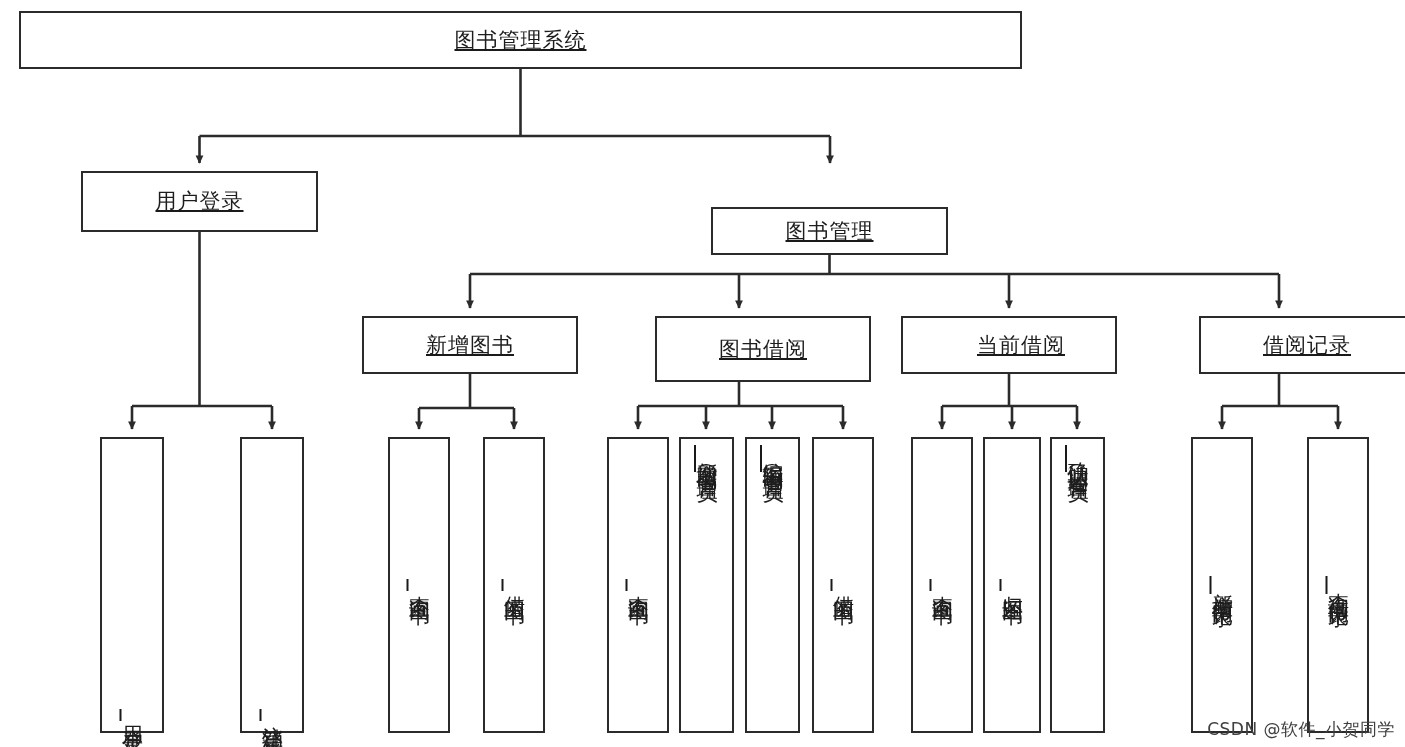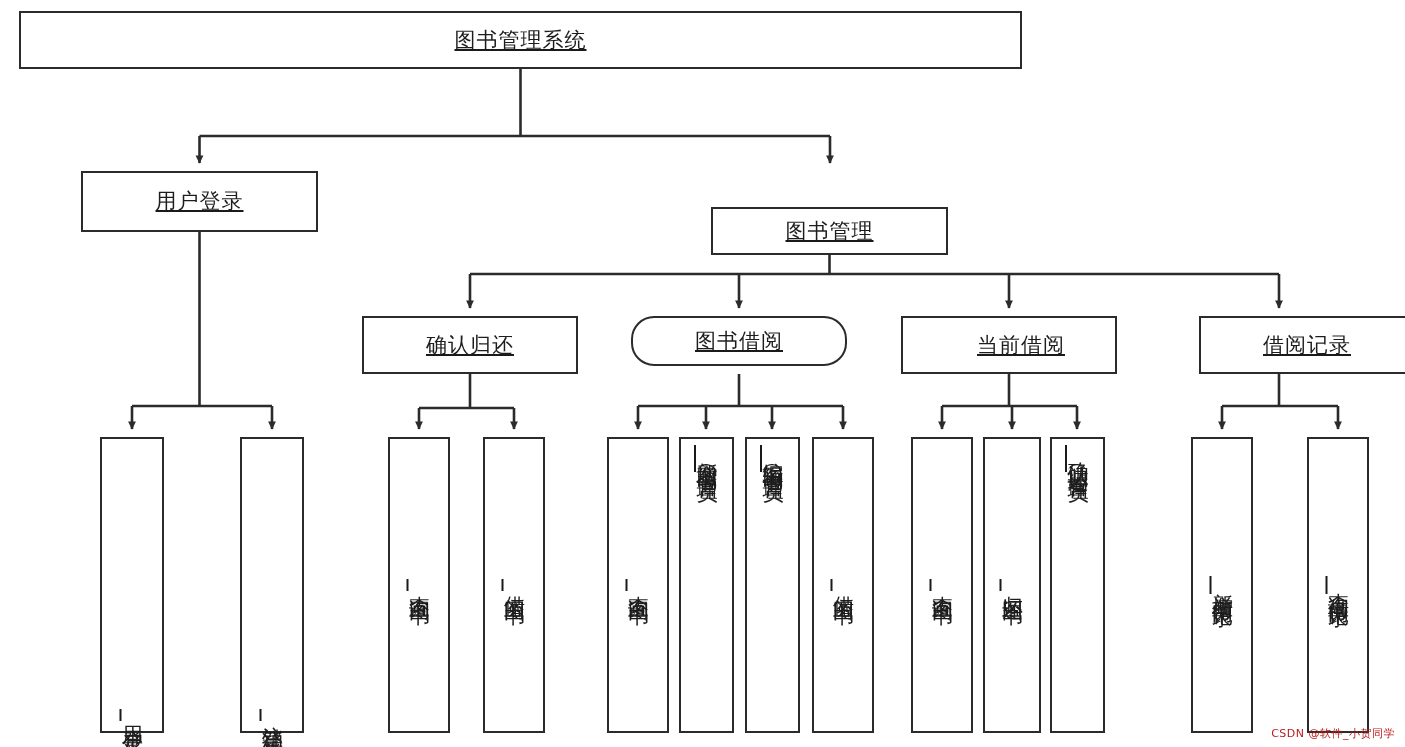--- a/index.html
+++ b/index.html
@@ -16,22 +16,22 @@
 
   
   .node.vert{border-width:2.5px;}
   .node.vert .lbl{writing-mode:vertical-rl;text-orientation:upright;
                   font-size:21px;letter-spacing:3px;line-height:1.0;
                   white-space:normal;text-align:center;}
   .node.vert.align-bottom{align-items:flex-end;padding-bottom:10px;}
   .node.vert.align-center{align-items:center;}
   .node.vert.align-top{align-items:flex-start;padding-top:6px;}
 
-  #watermark{position:absolute;right:10px;bottom:6px;font-size:11px;
-             color:#b91c1c;letter-spacing:0.5px;z-index:5;white-space:nowrap;}
+  #watermark{position:absolute;right:10px;bottom:6px;font-size:17px;
+             color:#404040;letter-spacing:0.5px;z-index:5;white-space:nowrap;}
 </style>
 </head>
 <body>
 
 <div id="canvas">
 
   <svg class="edges" viewBox="0 0 1405 747" xmlns="http://www.w3.org/2000/svg">
     <defs>
       <marker id="arw" markerWidth="9" markerHeight="9" refX="4.2" refY="7.6" orient="0" markerUnits="userSpaceOnUse">
         <path d="M0.3 0 L8.1 0 L4.2 8.4 Z" fill="#2b2b2b"></path>
@@ -86,23 +86,23 @@
   </div>
 
   <div class="node" id="n-l2-0" style="left: 81px; top: 171px; width: 237px; height: 61px;">
     <span class="lbl">用户登录</span>
   </div>
   <div class="node" id="n-l2-1" style="left: 711px; top: 161px; width: 237px; height: 48px; margin-top: 46px;">
     <span class="lbl">图书管理</span>
   </div>
 
   <div class="node" id="n-l3-0" style="left: 362px; top: 316px; width: 216px; height: 58px;">
-    <span class="lbl">确认归还</span>
+    <span class="lbl">新增图书</span>
   </div>
-  <div class="node" id="n-l3-1" style="left: 631px; top: 316px; width: 216px; height: 50px; border-radius: 23px;">
+  <div class="node" id="n-l3-1" style="left: 655px; top: 316px; width: 216px; height: 66px;">
     <span class="lbl">图书借阅</span>
   </div>
   <div class="node" id="n-l3-2" style="left: 901px; top: 316px; width: 216px; height: 58px; padding-left: 24px;">
     <span class="lbl">当前借阅</span>
   </div>
   <div class="node" id="n-l3-3" style="left: 1171px; top: 316px; width: 216px; height: 58px; margin-left: 28px;">
     <span class="lbl">借阅记录</span>
   </div>
 
   <div class="node vert align-bottom" id="n-lf-0" style="left: 100px; top: 437px; width: 64px; height: 296px;">

